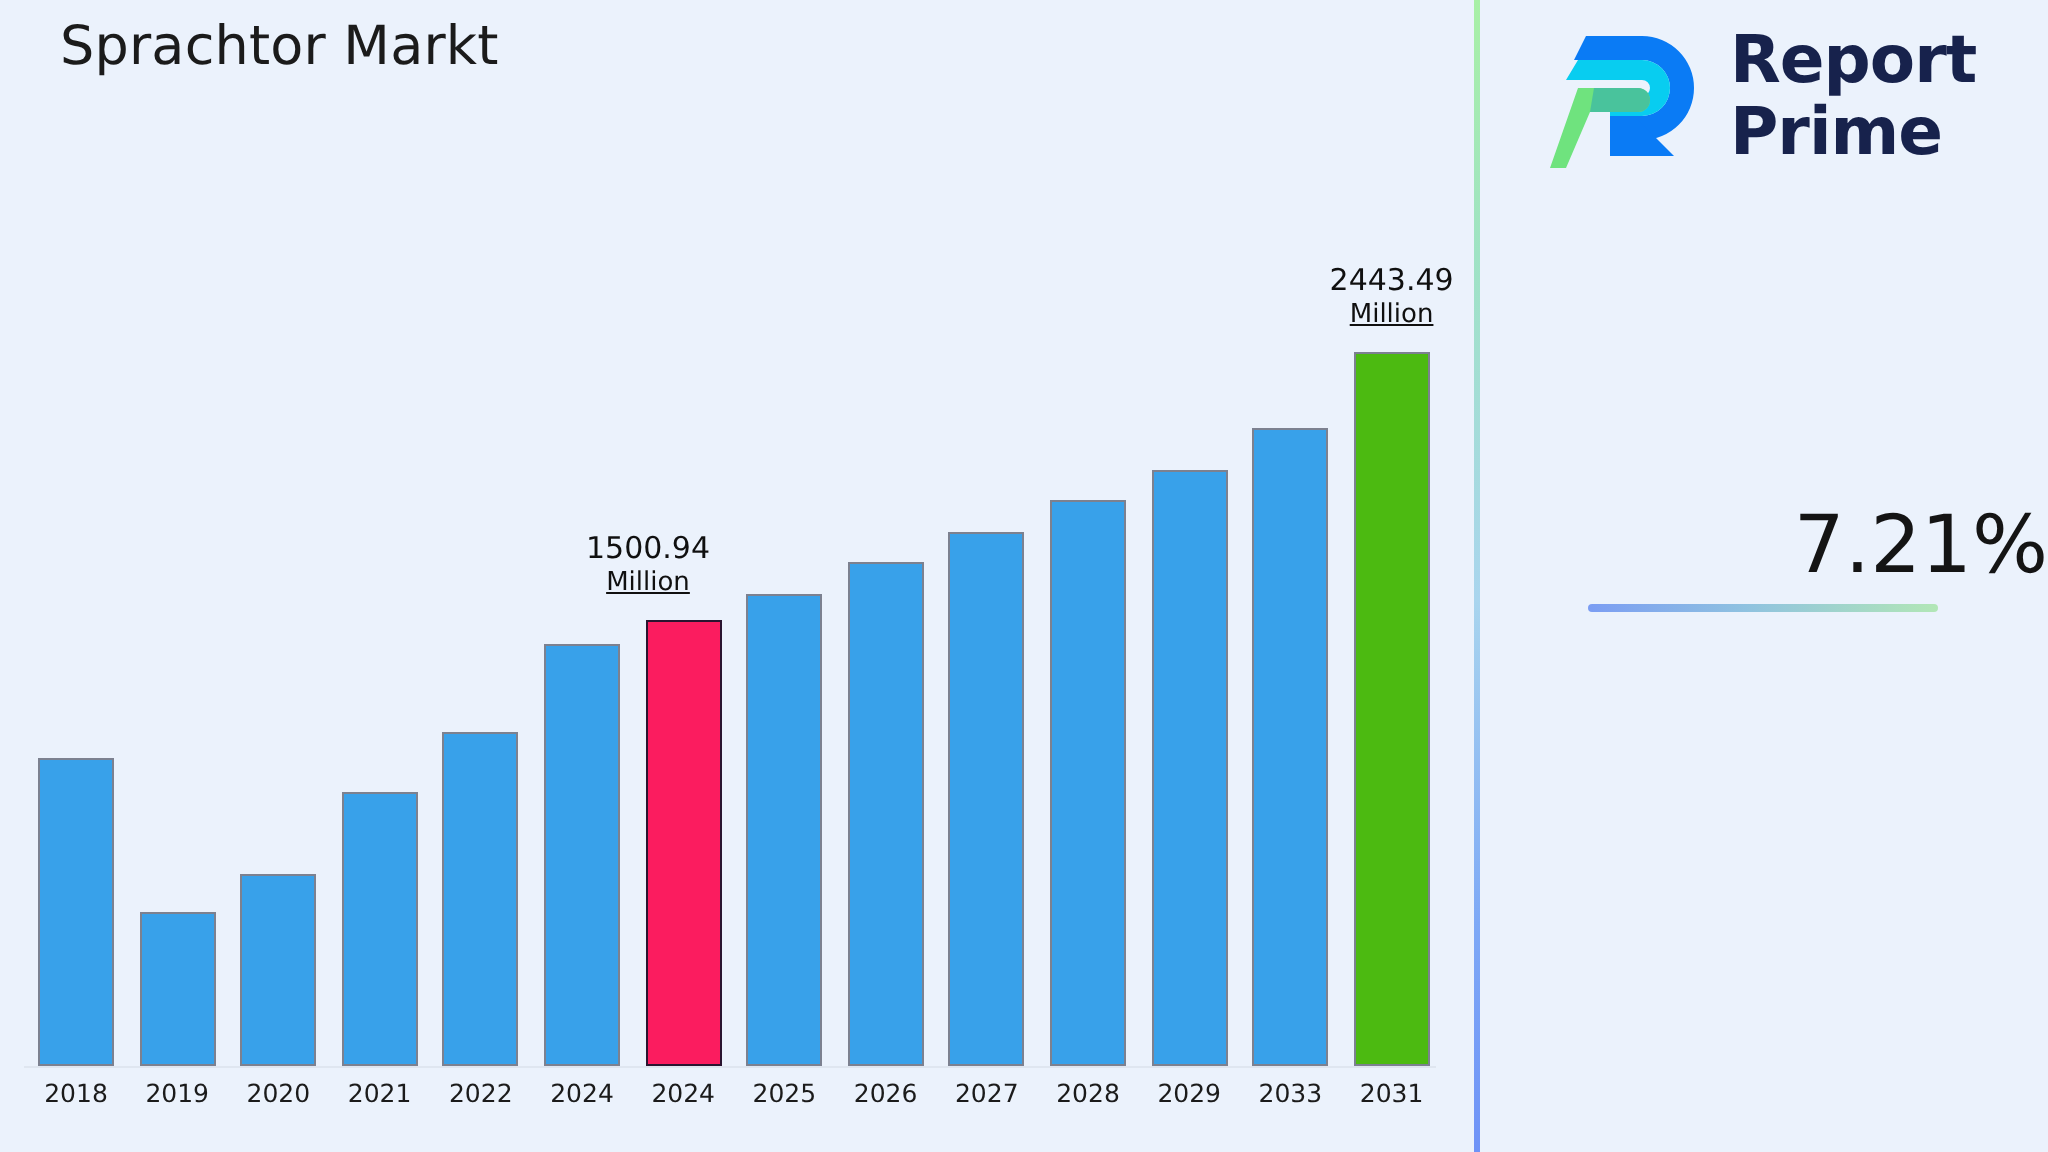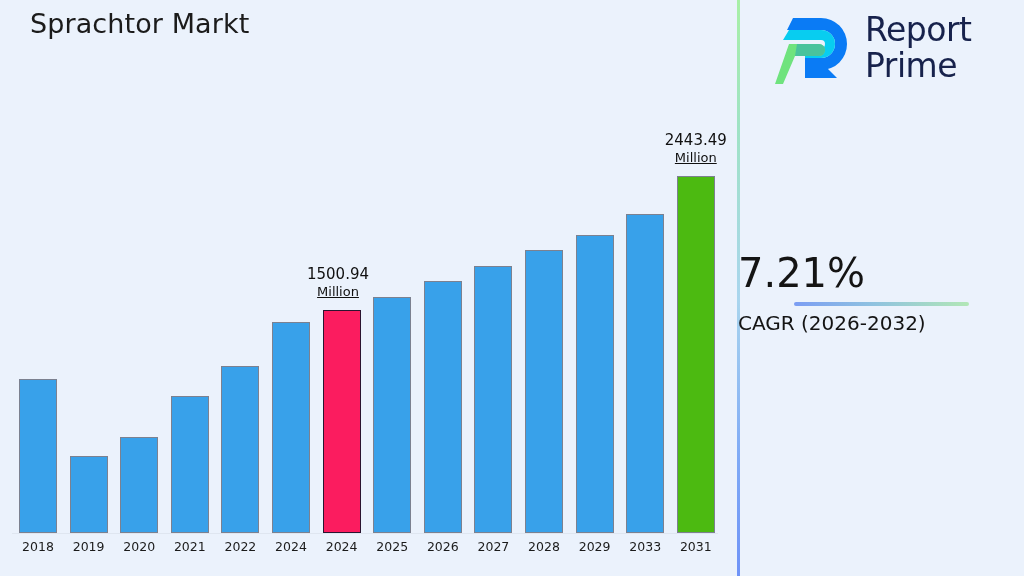--- a/index.html
+++ b/index.html
@@ -22,26 +22,26 @@
   #divider{
     position:absolute;left:737px;top:0;width:3px;height:576px;
     background:linear-gradient(180deg,#a8f0a6 0%,#9fe3c4 22%,#a9d5ee 52%,#7ea9f6 80%,#6f93f7 100%);
   }
 
   
   #logo{position:absolute;left:775px;top:10px;width:240px;height:82px;}
   #logo-mark{position:absolute;left:0;top:4px;width:78px;height:74px;}
   #logo-text{
     position:absolute;left:90px;top:2px;
-    font-size:33px;line-height:36px;font-weight:normal;
+    font-size:33px;line-height:36px;font-weight:bold;
     color:#17224c;letter-spacing:-.5px;
   }
 
   
-  #cagr{position:absolute;left:738px;top:250px;width:286px;text-align:left;}
+  #cagr{position:absolute;left:738px;top:250px;width:286px;text-align:right;}
   #cagr-value{font-size:40px;color:#141414;font-weight:400;line-height:46px;}
   #cagr-rule{
     width:175px;height:4px;margin:6px auto 4px auto;
     background:linear-gradient(90deg,#7b9df3 0%,#8fc2e0 45%,#b2e7b6 100%);
     border-radius:2px;
   }
   #cagr-label{font-size:20px;color:#141414;line-height:26px;}
 
   
   #chart{position:absolute;left:0;top:0;width:737px;height:576px;}
@@ -90,21 +90,20 @@
     </div>
     <div id="logo-text">
       <div>Report</div>
       <div>Prime</div>
     </div>
   </div>
 
   <div id="cagr">
     <div id="cagr-value">7.21%</div>
     <div id="cagr-rule"></div>
-    <div id="cagr-label">CAGR (2026-2032)</div>
   </div>
 
   <div id="chart">
     <div id="axis"></div>
     <div id="bars">
         <div class="bar blue" style="left: 19px; width: 38px; top: 379.09px; height: 153.91px;"></div>
         <div class="bar blue" style="left: 69.6px; width: 38px; top: 456.003px; height: 76.9974px;"></div>
         <div class="bar blue" style="left: 120.2px; width: 38px; top: 436.952px; height: 96.0478px;"></div>
         <div class="bar blue" style="left: 170.8px; width: 38px; top: 396.008px; height: 136.992px;"></div>
         <div class="bar blue" style="left: 221.4px; width: 38px; top: 366.011px; height: 166.989px;"></div>
@@ -128,21 +127,21 @@
         <div class="tick" style="left: 311.6px;">2024</div>
         <div class="tick" style="left: 362.2px;">2025</div>
         <div class="tick" style="left: 412.8px;">2026</div>
         <div class="tick" style="left: 463.4px;">2027</div>
         <div class="tick" style="left: 514px;">2028</div>
         <div class="tick" style="left: 564.6px;">2029</div>
         <div class="tick" style="left: 615.2px;">2033</div>
         <div class="tick" style="left: 665.8px;">2031</div>
       </div>
     <div id="callouts">
-        <div class="callout" style="left: 278px; top: 266.006px;">
+        <div class="callout" style="left: 264px; top: 266.006px;">
           <span class="num">1500.94</span>
           <span class="unit">Million</span>
         </div>
         <div class="callout" style="left: 635.8px; top: 132.007px;">
           <span class="num">2443.49</span>
           <span class="unit">Million</span>
         </div>
       </div>
   </div>
 

